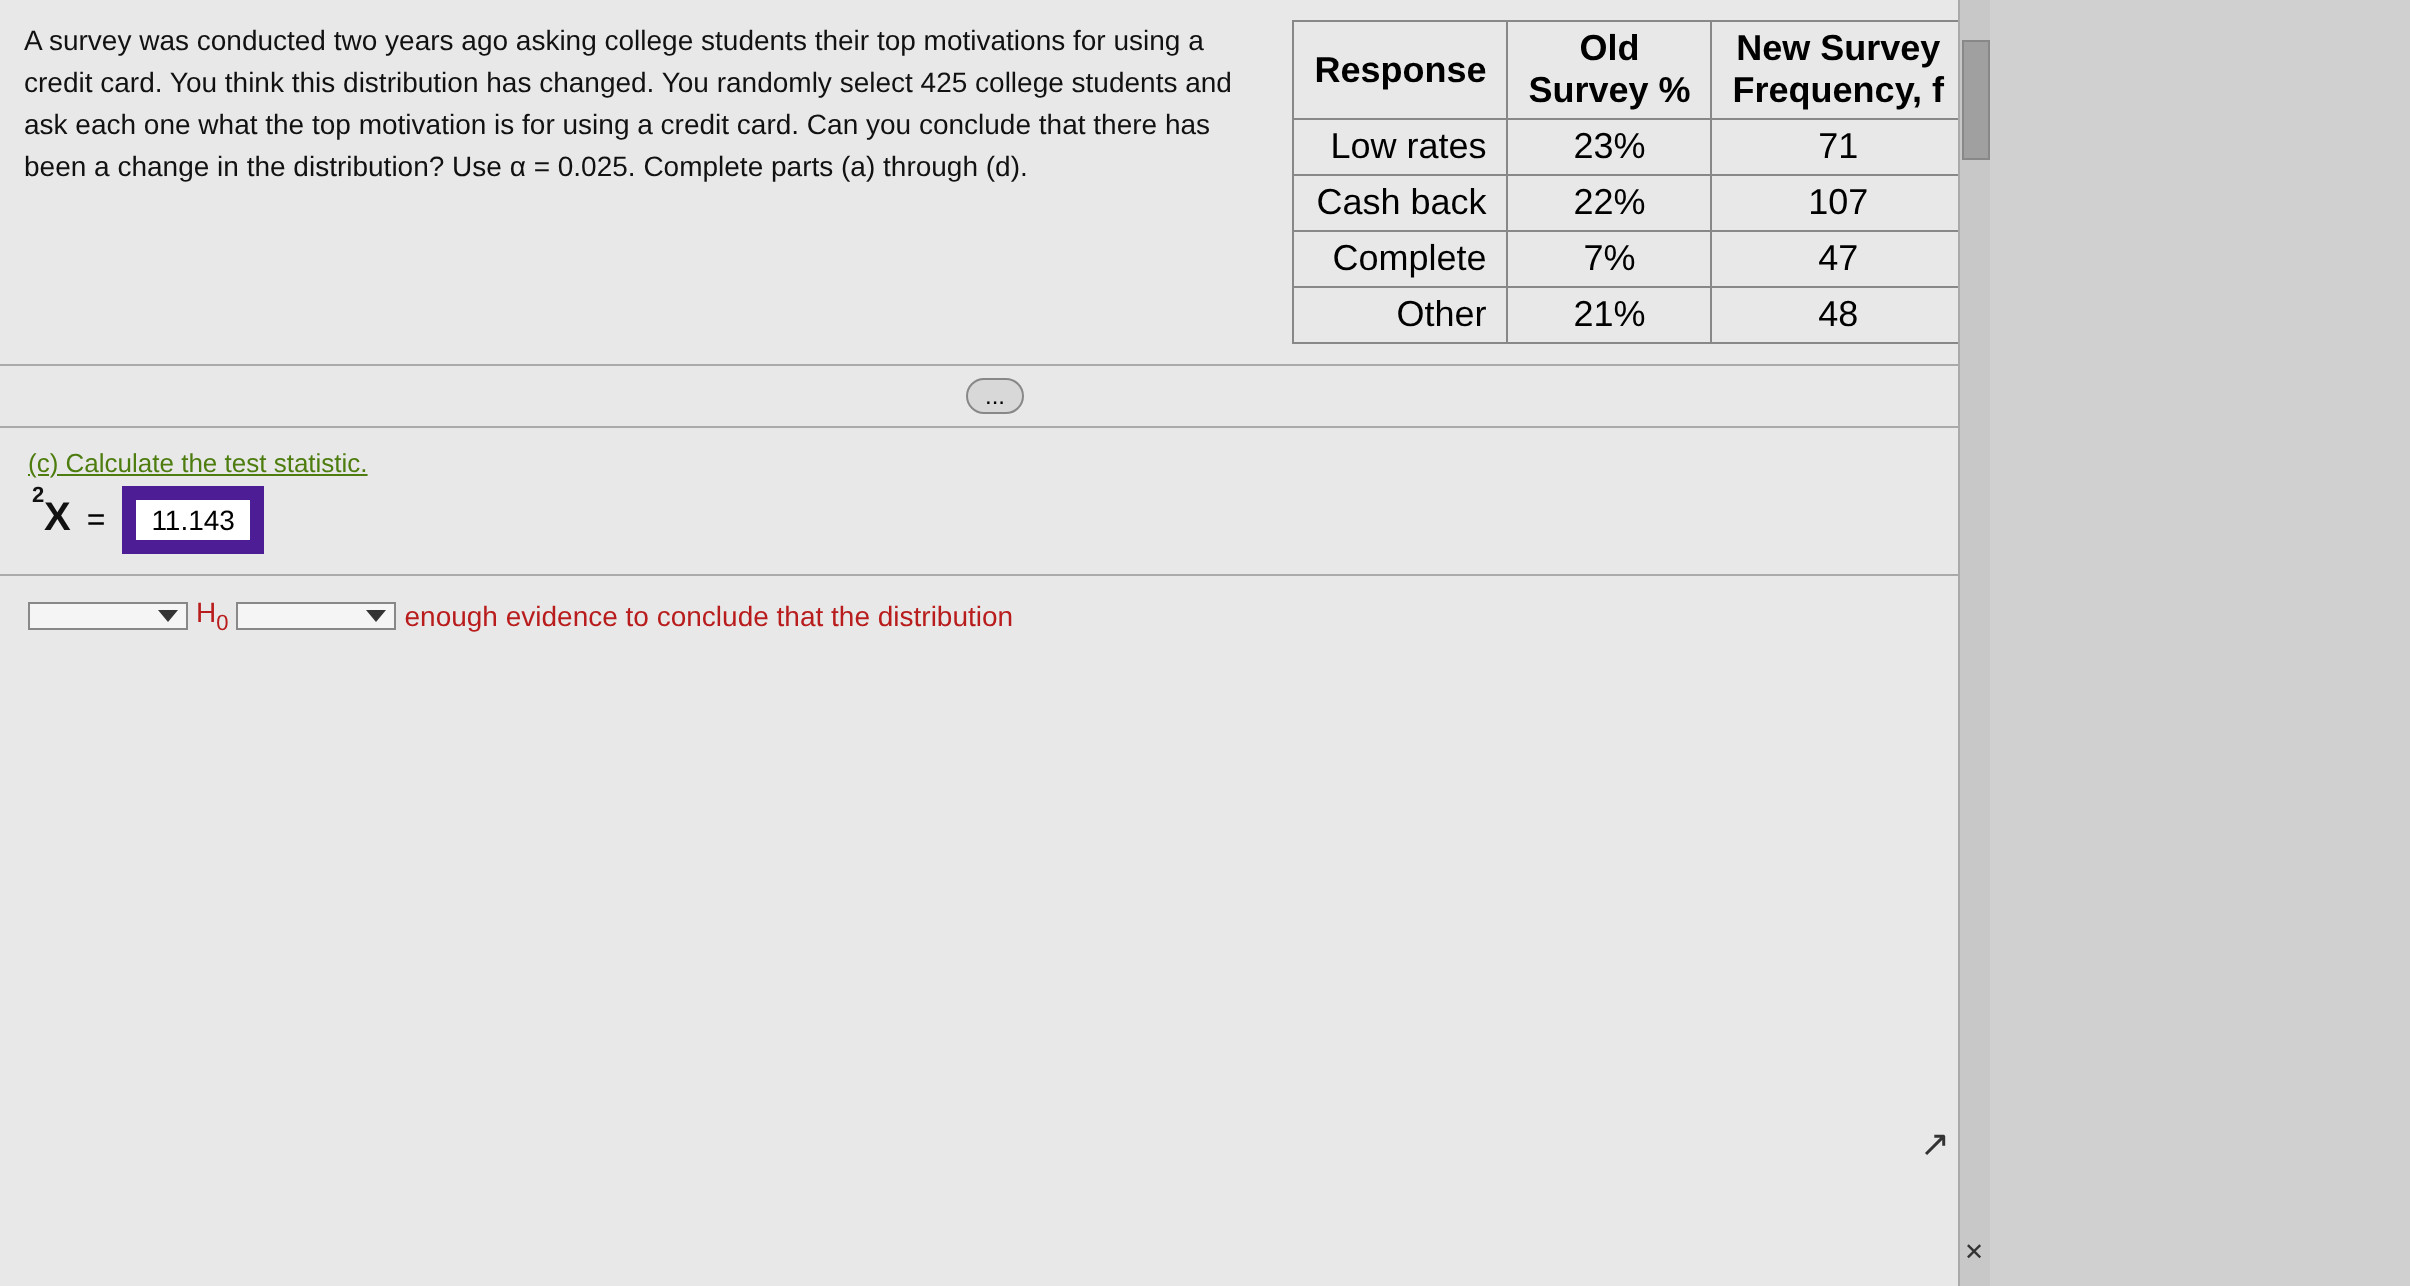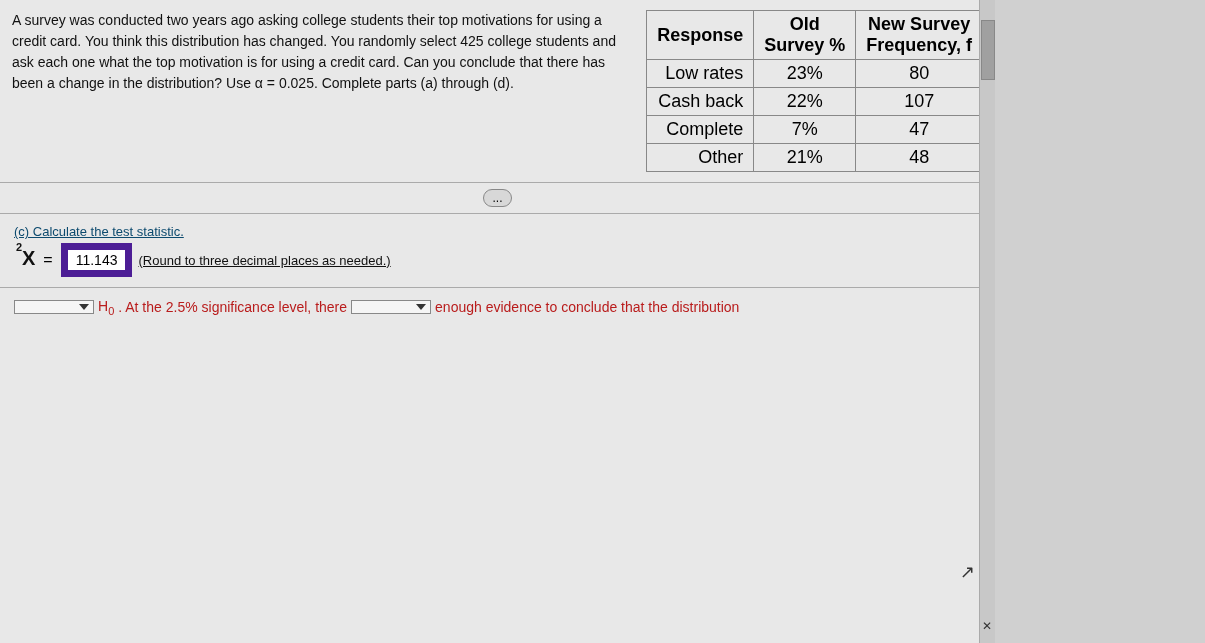--- a/index.html
+++ b/index.html
@@ -66,21 +66,21 @@
       font-size: 12px;
       background: #d8d8d8;
       cursor: pointer;
     }
     
     .middle-section {
       padding: 10px 14px 8px 14px;
       border-bottom: 1px solid #aaa;
     }
     .calc-label {
-      color: #0c4a6e;
+      color: #4d7c0f;
       font-size: 13px;
       text-decoration: underline;
       margin-bottom: 4px;
     }
     .chi-row {
       display: flex;
       align-items: baseline;
       gap: 6px;
       margin-bottom: 2px;
     }
@@ -214,21 +214,21 @@
           <tr>
             <th>Response</th>
             <th>Old<br>Survey %</th>
             <th>New Survey<br>Frequency, f</th>
           </tr>
         </thead>
         <tbody id="table-body">
             <tr>
       <td>Low rates</td>
       <td>23%</td>
-      <td>80</td>
+      <td>71</td>
     </tr>
             <tr>
       <td>Cash back</td>
       <td>22%</td>
       <td>107</td>
     </tr>
             <tr>
       <td>Complete</td>
       <td>7%</td>
       <td>47</td>
@@ -249,35 +249,33 @@
 
   <div class="middle-section">
     <div class="calc-label">(c) Calculate the test statistic.</div>
     <div class="chi-row">
       <span class="chi-symbol" style="position:relative; display:inline-block; margin-left: 8px;">
         <span class="chi-superscript">2</span>
         <span>X</span>
       </span>
       <span class="chi-equals">=</span>
       <div class="chi-value-box">11.143</div>
-      <span class="chi-note">(Round to three decimal places as needed.)</span>
     </div>
   </div>
 
   <div class="bottom-section">
 
     <div class="decision-row">
       <div class="dropdown-box">
         <span class="dd-label"></span>
         <span class="arrow"></span>
       </div>
       <span class="static-text">
         H<span class="h0-sub">0</span>
       </span>
-      <span class="static-text">. At the 2.5% significance level, there</span>
       <div class="dropdown-box">
         <span class="dd-label"></span>
         <span class="arrow"></span>
       </div>
       <span class="static-text">enough evidence to conclude that the distribution</span>
     </div>
 
   </div>
 
   <div class="cursor-icon">↖</div>

